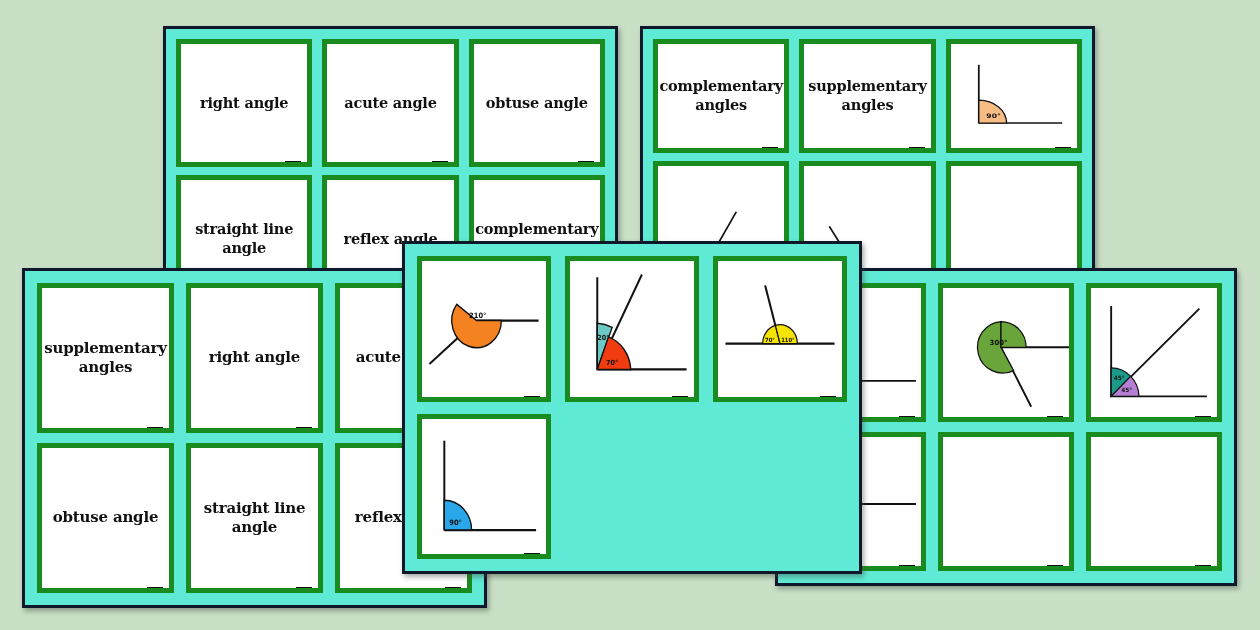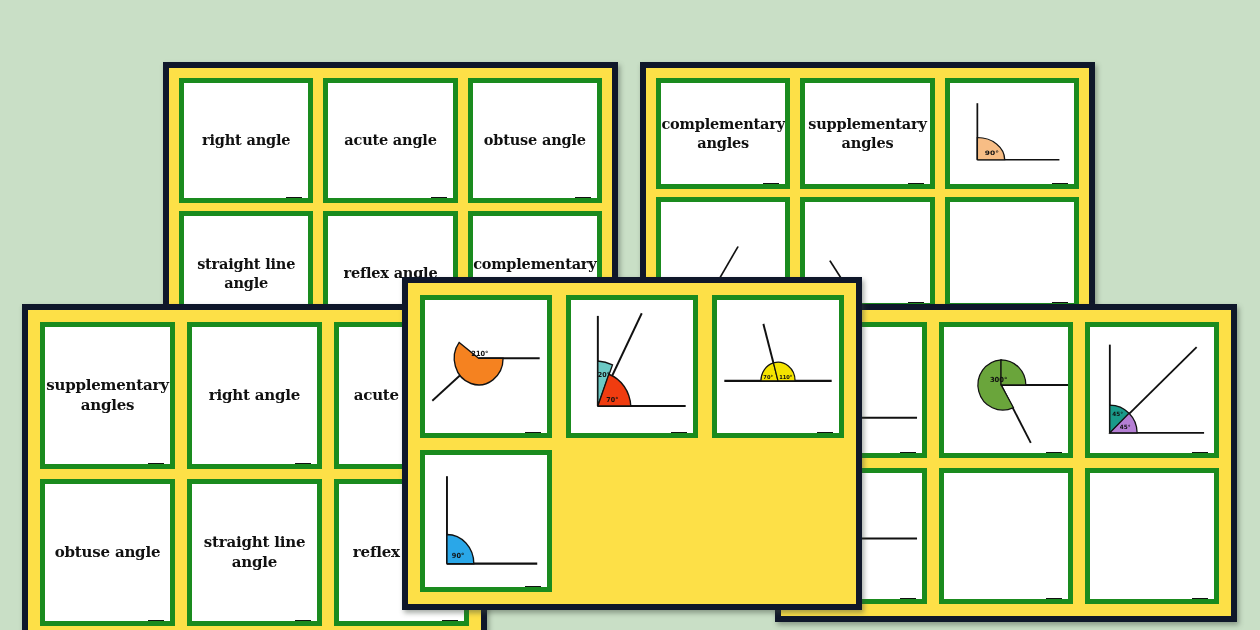--- a/index.html
+++ b/index.html
@@ -6,25 +6,24 @@
   body{
     width:1260px;height:630px;overflow:hidden;
     background:#c9dfc6;
     font-family:"DejaVu Serif", serif;
   }
   #stage{position:relative;width:1260px;height:630px;}
 
   
   .sheet{
     position:absolute;
-    background:#fde047;
+    background:#5eead4;
     box-shadow:2px 3px 5px rgba(60,70,60,.45);
     box-sizing:border-box;
-    border:6px solid #0f172a;
-    margin-top:36px;
+    border:3px solid #0f172a;
   }
   .grid{
     position:absolute;inset:0;
     display:grid;
     box-sizing:border-box;
   }
   .card{
     border:5px solid #1a8b1e;
     background:#fff;
     box-sizing:border-box;

